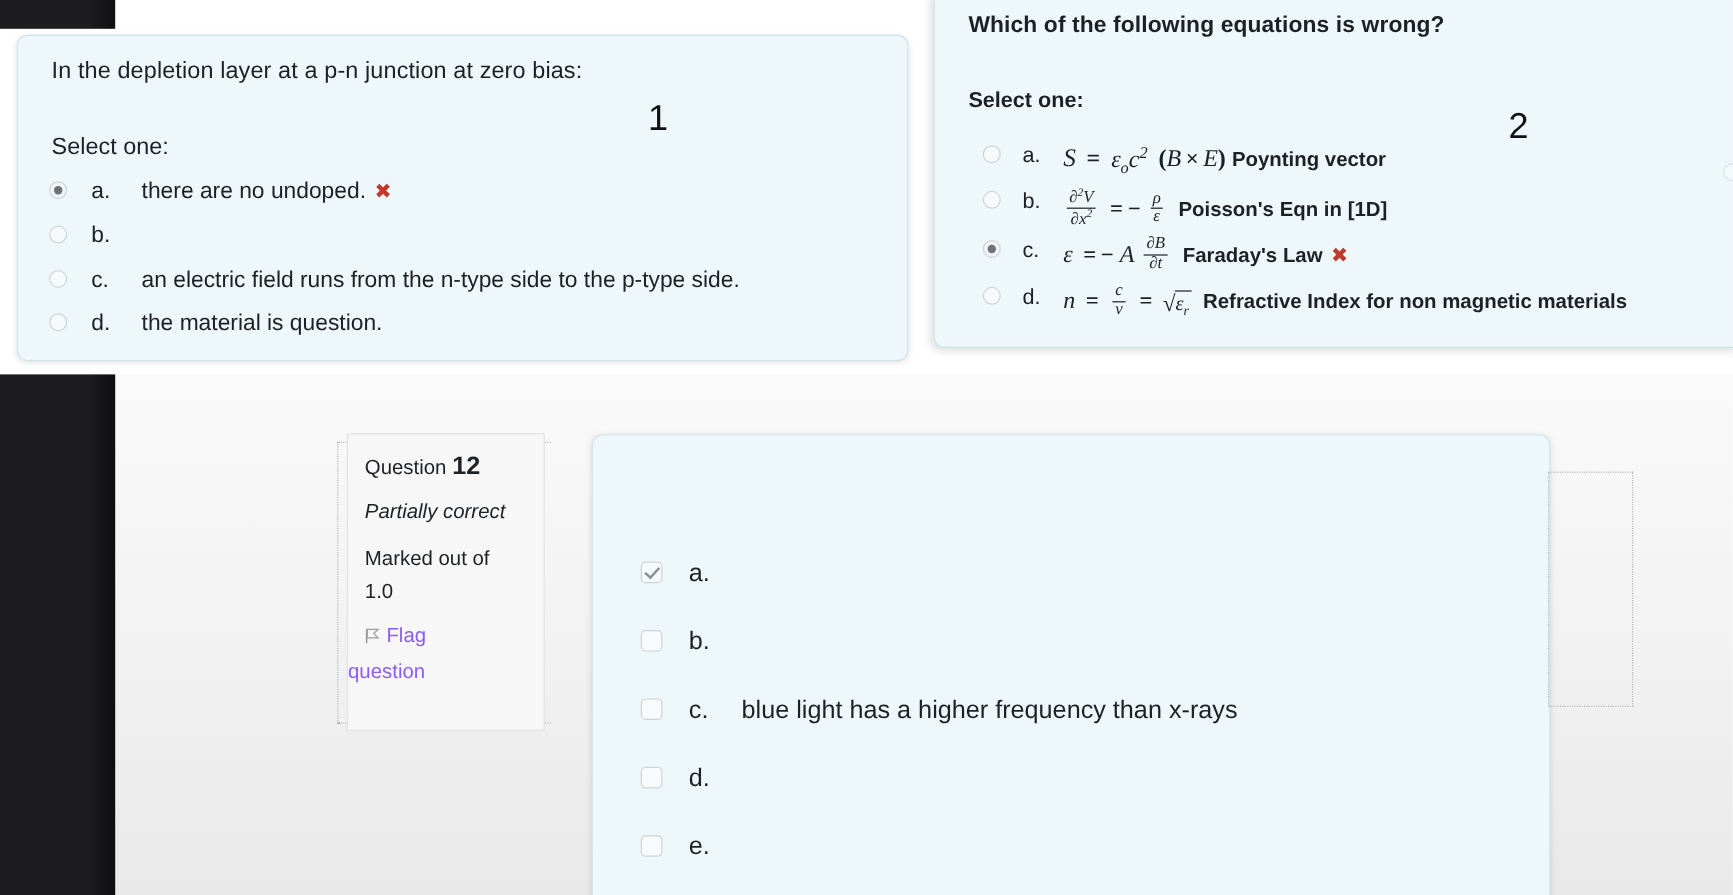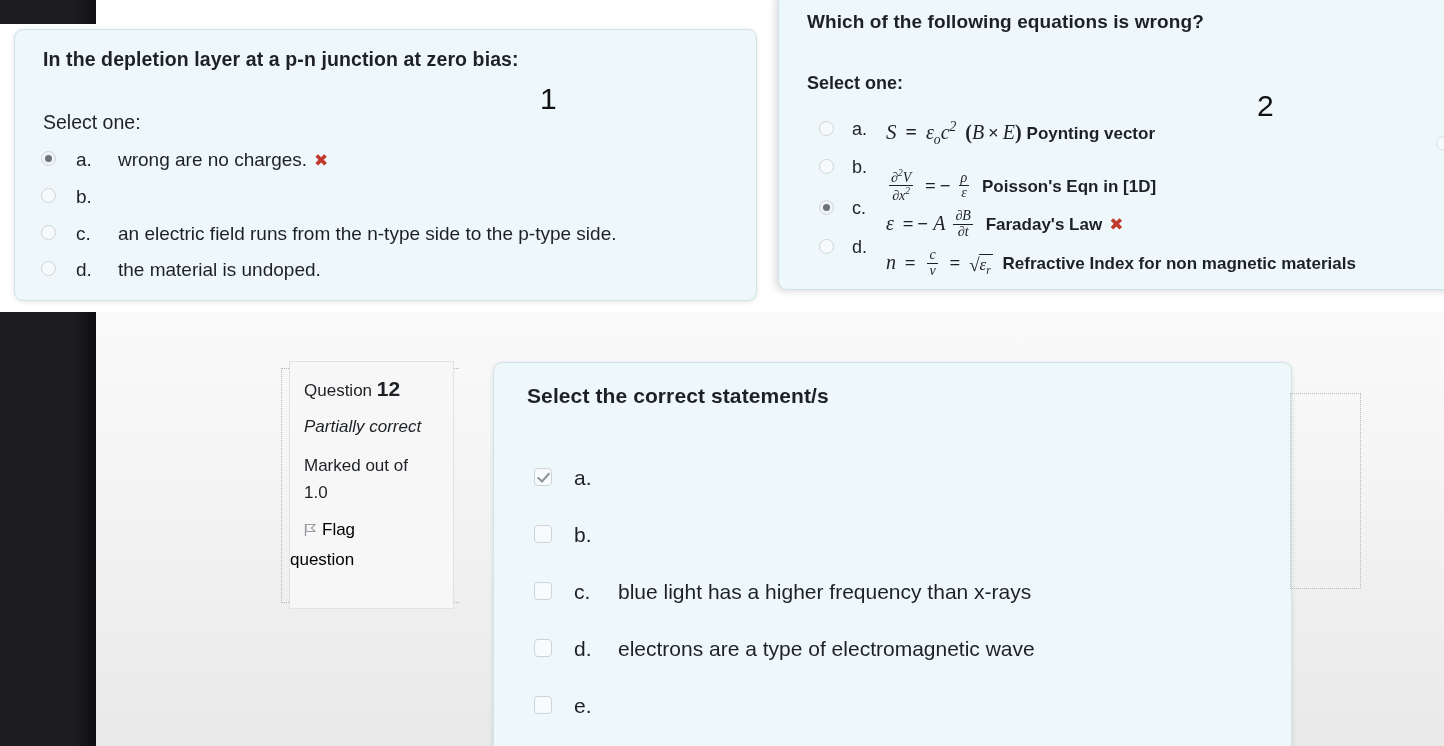--- a/index.html
+++ b/index.html
@@ -45,21 +45,21 @@
   #panel2{left:778px;top:-10px;width:700px;height:300px;
           border-radius:9px;box-shadow:-3px 2px 7px rgba(0,0,0,.13);}
   
   #panel3{left:493px;top:362px;width:799px;height:400px;
           border-radius:9px;box-shadow:0 1px 5px rgba(0,0,0,.10);}
 
   .stem{
     font-size:19px;color:#1d2125;font-weight:700;
     letter-spacing:.1px;
   }
-  #panel1 .stem{position:absolute;left:28px;top:18px;font-weight:700;font-size:19.5px;}
+  #panel1 .stem{position:absolute;left:28px;top:18px;font-weight:400;font-size:19.5px;}
   #panel2 .stem{position:absolute;left:28px;top:20px;font-weight:700;font-size:19px;}
   #panel3 .stem{position:absolute;left:33px;top:21px;font-weight:700;font-size:21px;}
 
   .selectone{
     position:absolute;font-size:19px;color:#1d2125;font-weight:400;
   }
   #panel1 .selectone{left:28px;top:81px;font-size:19.5px;}
   #panel2 .selectone{left:28px;top:82px;font-size:18px;font-weight:700;}
 
   
@@ -109,21 +109,21 @@
   
   #panel3 .opt{left:40px;}
   #panel3 .opt .letter{width:44px;margin-left:22px;font-size:21px;font-weight:400;}
   #panel3 .opt .body{font-size:21px;white-space:nowrap;}
 
   
   .mth{font-family:"Liberation Serif","DejaVu Serif",serif;font-style:italic;font-weight:400;}
   .mthup{font-family:"Liberation Serif","DejaVu Serif",serif;font-style:normal;}
   .frac{
     display:inline-block;vertical-align:middle;text-align:center;
-    font-size:12px;line-height:1.05;margin:12px 3px;position:relative;top:-1px;
+    font-size:12px;line-height:1.05;margin:0 3px;position:relative;top:-1px;
   }
   .frac .num{display:block;border-bottom:1px solid #1d2125;padding:0 2px;}
   .frac .den{display:block;padding:0 2px;}
   .sup{font-size:.68em;vertical-align:super;}
   .sub{font-size:.68em;vertical-align:sub;}
   .sqrt{
     display:inline-block;border-top:1px solid #1d2125;padding:0 2px 0 1px;
     margin-left:-1px;position:relative;top:1px;
   }
   .sqsym{font-size:1.25em;position:relative;top:2px;}
@@ -137,21 +137,21 @@
   #annot1{left:540px;top:82px;}
   #annot2{left:1257px;top:89px;}
 
   
   #qinfo{
     position:absolute;left:289px;top:361px;width:165px;height:248px;
     background:#f7f7f7;border:1px solid #e2e2e2;box-sizing:border-box;
   }
   #qinfo .line{position:absolute;left:14px;color:#1d2125;font-size:17px;}
   #qinfo .qnum{font-weight:700;font-size:21px;}
-  #qinfo .flaglink{color:#000000;font-size:17px;}
+  #qinfo .flaglink{color:#8b5cf6;font-size:17px;}
   .flagicon{
     display:inline-block;width:13px;height:14px;margin-right:5px;
     position:relative;top:2px;
   }
 
   
   .dotbox{position:absolute;box-sizing:border-box;}
   #dot-left{left:281px;top:368px;width:178px;height:235px;
     border-left:1px dotted #b6b6b6;border-top:1px dotted #b6b6b6;border-bottom:1px dotted #b6b6b6;}
   #dot-right{left:1290px;top:393px;width:71px;height:196px;
@@ -174,39 +174,39 @@
 
 <div class="qcard" id="panel1">
 
   <div class="stem">In the depletion layer at a p-n junction at zero bias:</div>
   <div class="selectone">Select one:</div>
 
   <div class="opt" style="top:119px;width:700px;">
     <span class="ctrl"><span class="radio on"></span></span>
     <span class="letter">a.</span>
     <span class="body">
-      <span>wrong are no charges.</span><span class="wrongmark">✖</span>
+      <span>there are no undoped.</span><span class="wrongmark">✖</span>
     </span>
   </div>
 
   <div class="opt" style="top:156px;width:700px;">
     <span class="ctrl"><span class="radio"></span></span>
     <span class="letter">b.</span>
   </div>
 
   <div class="opt" style="top:193px;width:700px;">
     <span class="ctrl"><span class="radio"></span></span>
     <span class="letter">c.</span>
     <span class="body">an electric field runs from the n-type side to the p-type side.</span>
   </div>
 
   <div class="opt" style="top:229px;width:700px;">
     <span class="ctrl"><span class="radio"></span></span>
     <span class="letter">d.</span>
-    <span class="body">the material is undoped.</span>
+    <span class="body">the material is question.</span>
   </div>
 </div>
 
 <div class="annot" id="annot1">1</div>
 
 <div class="qcard" id="panel2">
 
   <div class="stem">Which of the following equations is wrong?</div>
   <div class="selectone">Select one:</div>
 
@@ -290,42 +290,40 @@
         <path d="M1.5 1 L1.5 13" stroke="#8e9398" stroke-width="1.2" fill="none"></path>
         <path d="M2 1.5 L11 1.5 L7.5 5 L11 8.5 L2 8.5 Z" stroke="#9aa0a5" stroke-width="1.1" fill="none"></path>
       </svg>
     </span><span class="flaglink">Flag</span>
   </div>
   <div class="line flaglink" style="top:188px;left:0px;">question</div>
 </div>
 
 <div class="qcard" id="panel3">
 
-  <div class="stem">Select the correct statement/s</div>
 
   <div class="opt" style="top:103px;width:760px;">
     <span class="ctrl"><span class="cbox on"></span></span>
     <span class="letter">a.</span>
   </div>
 
   <div class="opt" style="top:160px;width:760px;">
     <span class="ctrl"><span class="cbox"></span></span>
     <span class="letter">b.</span>
   </div>
 
   <div class="opt" style="top:217px;width:760px;">
     <span class="ctrl"><span class="cbox"></span></span>
     <span class="letter">c.</span>
     <span class="body">blue light has a higher frequency than x-rays</span>
   </div>
 
   <div class="opt" style="top:274px;width:760px;">
     <span class="ctrl"><span class="cbox"></span></span>
     <span class="letter">d.</span>
-    <span class="body">electrons are a type of electromagnetic wave</span>
   </div>
 
   <div class="opt" style="top:331px;width:760px;">
     <span class="ctrl"><span class="cbox"></span></span>
     <span class="letter">e.</span>
   </div>
 </div>
 
 <div class="dotbox" id="dot-right"></div>
 

